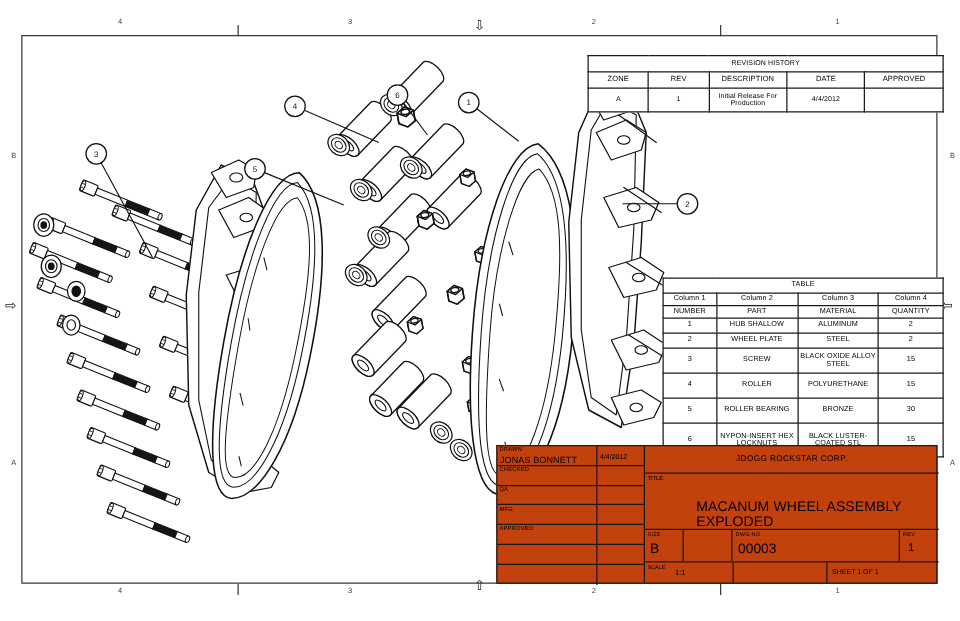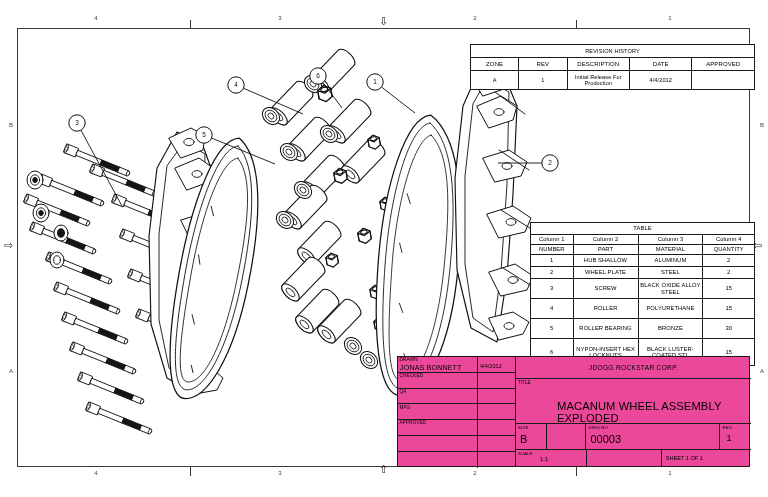--- a/index.html
+++ b/index.html
@@ -35,21 +35,21 @@
   #bom-table td{font-size:5.8px;}
   #bom-table .bom-title{height:9px;}
   #bom-table .bom-colhdr td{height:9px;}
   #bom-table .bom-hdr td{height:9px;}
   #bom-table tbody tr td{height:11px;}
   #bom-table tr.tall td{height:19px;}
   #bom-table tr.tall3 td{height:26px;}
 
   
   #title-block{position:absolute;left:397px;top:356px;width:353px;height:111px;
-               border:0.9px solid #1a1a1a;box-sizing:border-box;background:#ec4899;}
+               border:0.9px solid #1a1a1a;box-sizing:border-box;background:#c2410c;}
   .tb-left{position:absolute;left:0;top:0;width:118px;height:100%;
            border-right:0.9px solid #1a1a1a;box-sizing:border-box;}
   .tb-row{position:relative;border-bottom:0.9px solid #1a1a1a;box-sizing:border-box;
           height:15.8px;}
   .tb-row:last-child{border-bottom:none;}
   .tb-lab{position:absolute;left:1.5px;top:0.3px;font-size:4.6px;letter-spacing:.2px;}
   .tb-val{position:absolute;left:2px;top:5.6px;font-size:7.2px;letter-spacing:.1px;}
   .tb-date{position:absolute;left:79px;top:0;width:39px;height:100%;
            border-left:0.9px solid #1a1a1a;box-sizing:border-box;}
   .tb-date span{position:absolute;left:2px;top:5.5px;font-size:5.6px;}

